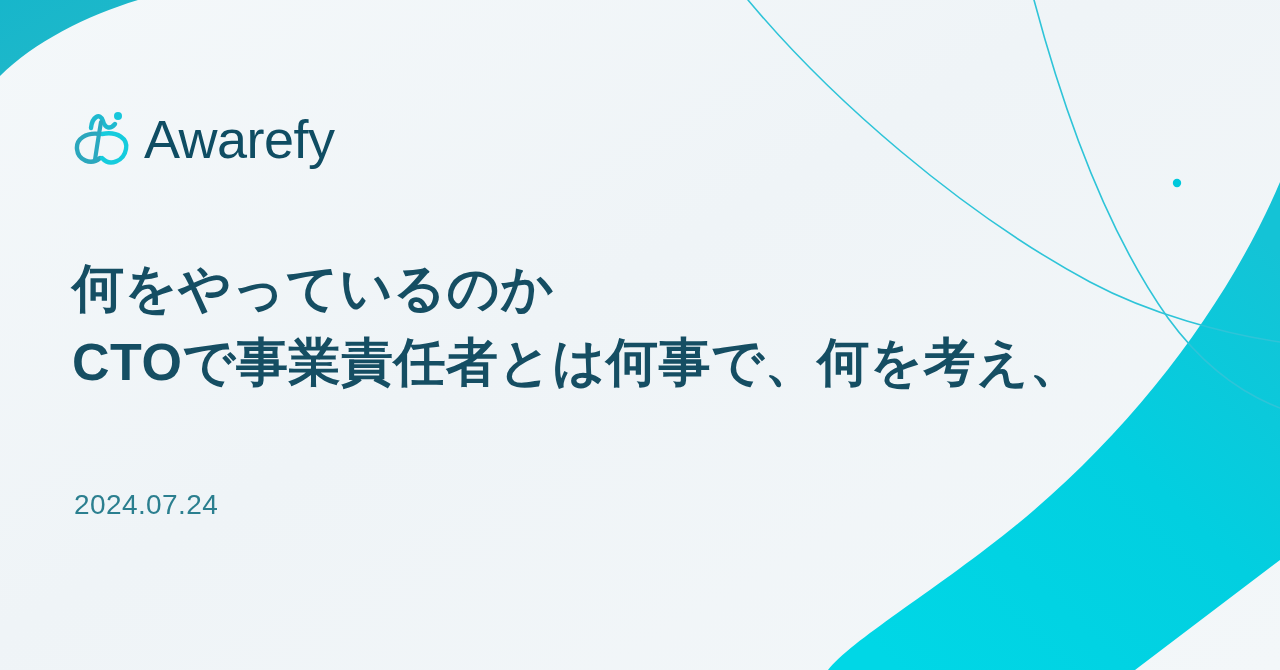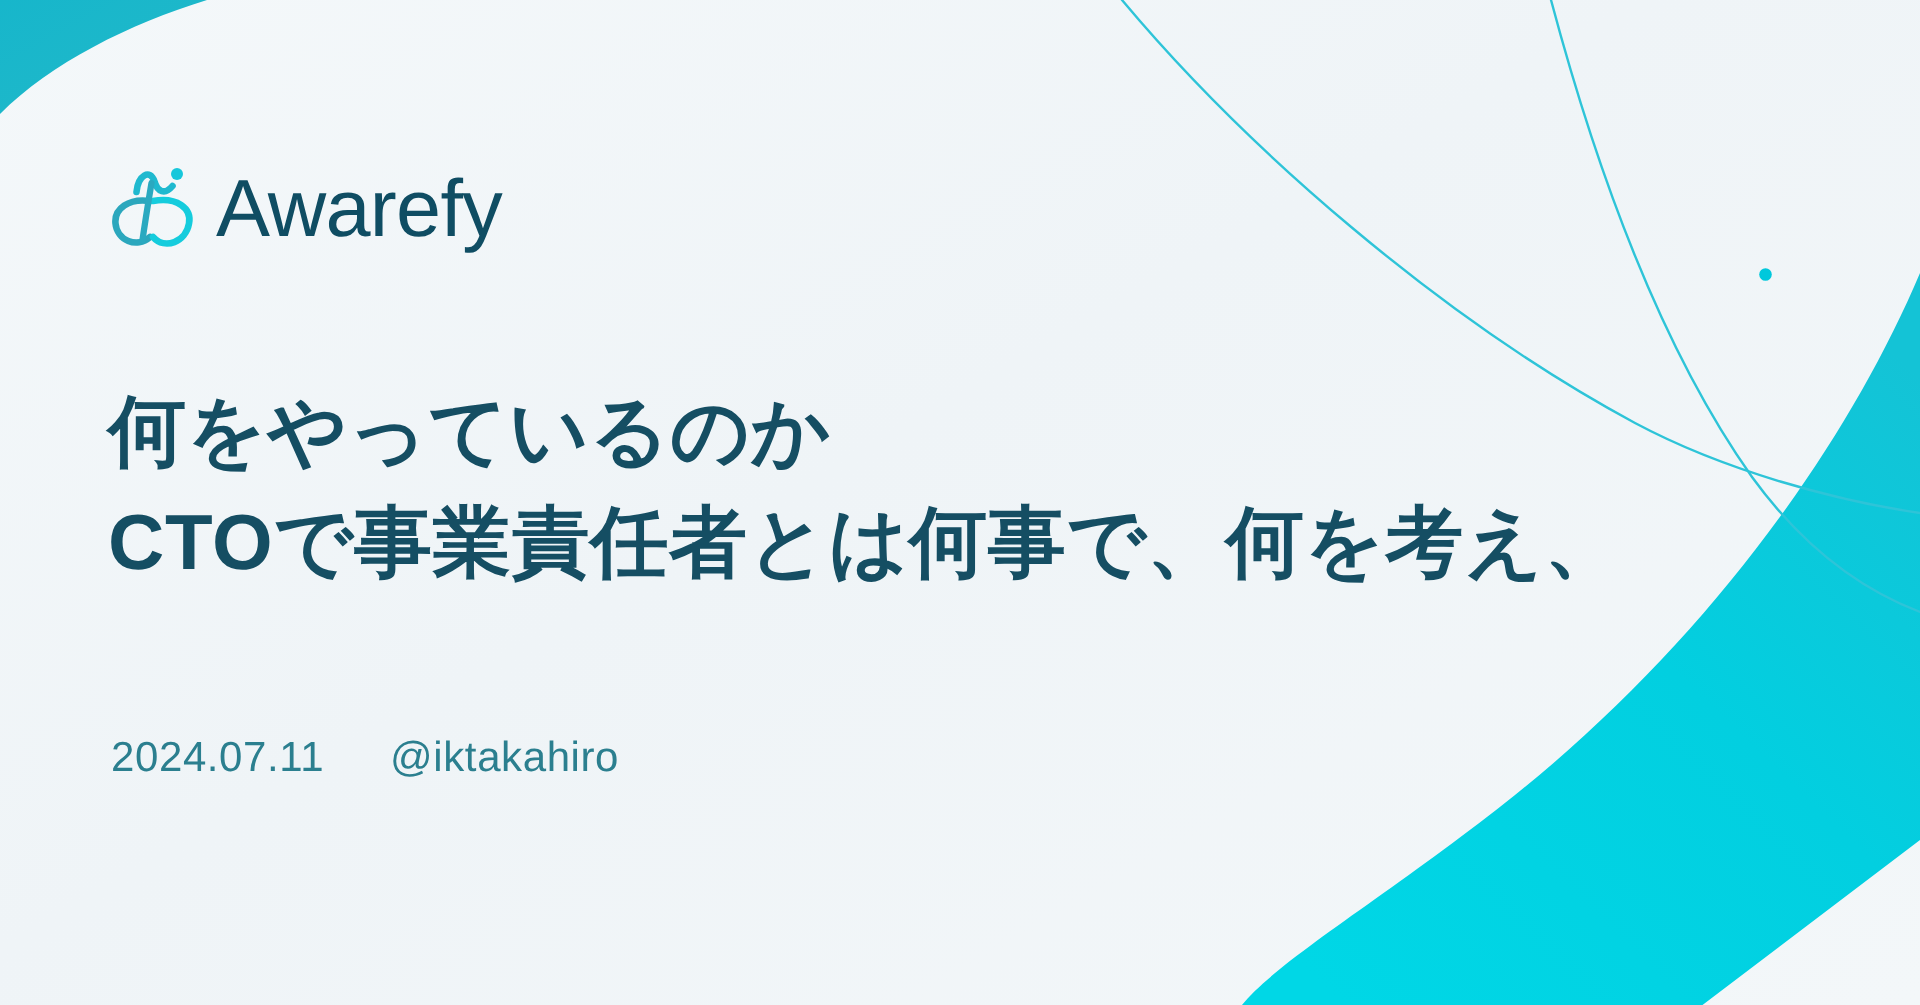--- a/index.html
+++ b/index.html
@@ -130,17 +130,16 @@
     </svg>
     <div class="logo-word">Awarefy</div>
   </div>
 
   <h1 class="title">
     <span class="title-line">何をやっているのか</span>
     <span class="title-line">CTOで事業責任者とは何事で、何を考え、</span>
   </h1>
 
   <div class="meta">
-    <span class="meta-date">2024.07.11</span>
-    <span class="meta-author">@iktakahiro</span>
+    <span class="meta-date">2024.07.24</span>
   </div>
 
 </div>
 
 </body></html>

